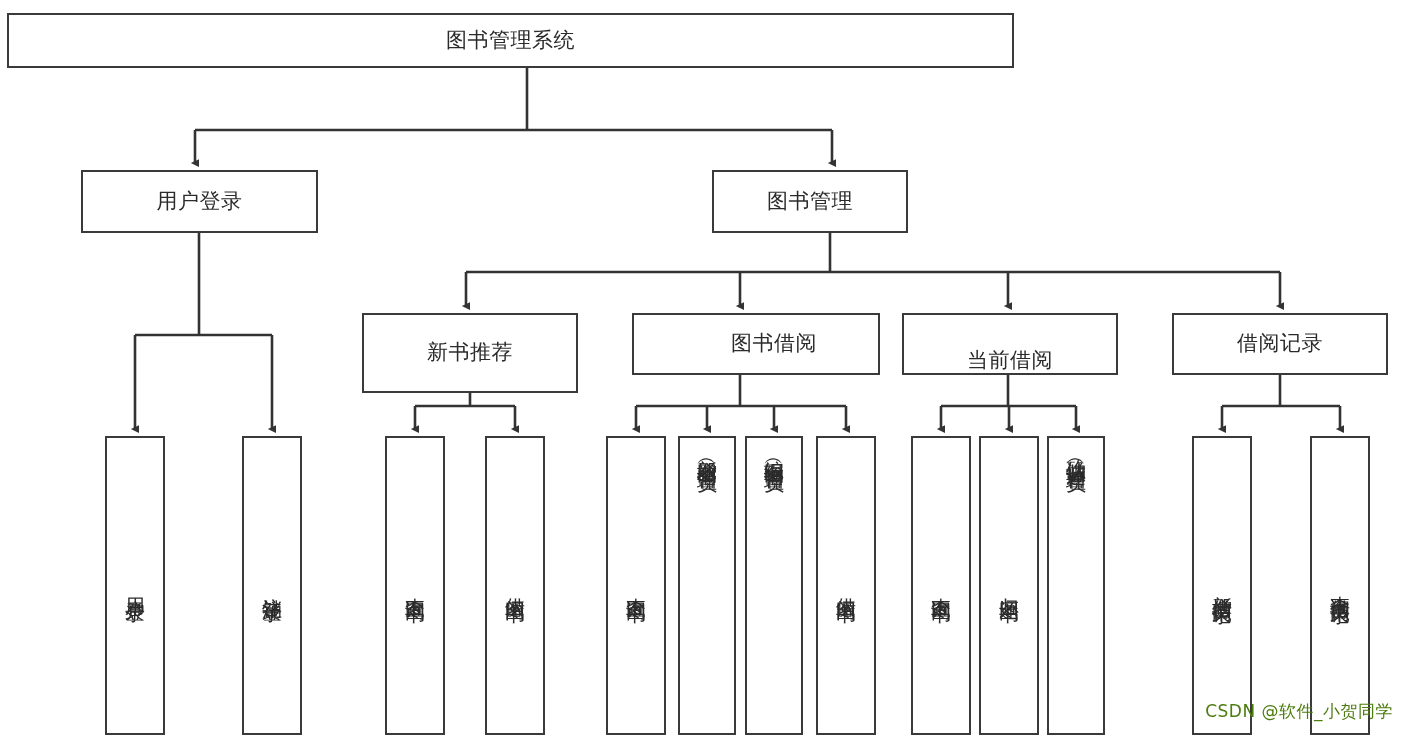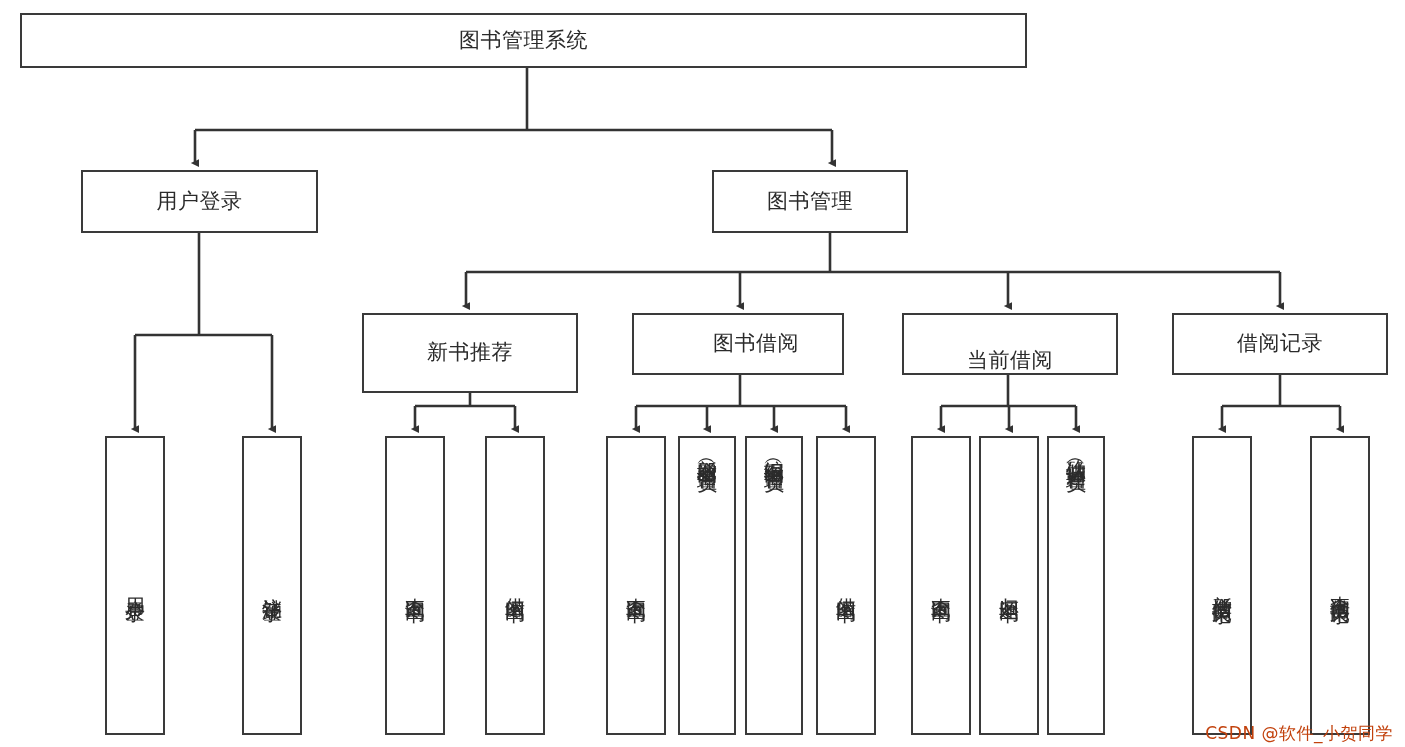--- a/index.html
+++ b/index.html
@@ -59,23 +59,23 @@
     justify-content: center;
     padding-top: 6px;
   }
   .leaf-box.center-leaf {
     align-items: center;
     padding-top: 0;
   }
   .watermark {
     position: absolute;
     right: 12px;
-    bottom: 2px;
+    bottom: 24px;
     font-size: 17px;
-    color: #c2410c;
+    color: #4d7c0f;
     white-space: nowrap;
     letter-spacing: 0.5px;
     pointer-events: none;
   }
 </style>
 </head>
 <body>
 
 <div id="diagram-root">
 
@@ -122,35 +122,35 @@
       <path d="M1009,406 L1009,429" marker-end="url(#arrowhead)"></path>
       <path d="M1076,406 L1076,429" marker-end="url(#arrowhead)"></path>
 
       <path d="M1280,375 L1280,406"></path>
       <path d="M1222,406 L1340,406"></path>
       <path d="M1222,406 L1222,429" marker-end="url(#arrowhead)"></path>
       <path d="M1340,406 L1340,429" marker-end="url(#arrowhead)"></path>
     </g>
   </svg>
 
-  <div class="node-box" style="left:20px; top:13px; width:1007px; height:55px;">
+  <div class="node-box" style="left:7px; top:13px; width:1007px; height:55px;">
     <span class="node-label-h">图书管理系统</span>
   </div>
 
   <div class="node-box" style="left:81px; top:170px; width:237px; height:63px;">
     <span class="node-label-h">用户登录</span>
   </div>
   <div class="node-box" style="left:712px; top:170px; width:196px; height:63px;">
     <span class="node-label-h">图书管理</span>
   </div>
 
   <div class="node-box" style="left:362px; top:313px; width:216px; height:80px;align-items:center;">
     <span class="node-label-h">新书推荐</span>
   </div>
-  <div class="node-box" style="left:632px; top:313px; width:212px; height:62px;padding-left:36px;">
+  <div class="node-box" style="left:632px; top:313px; width:248px; height:62px;padding-left:36px;">
     <span class="node-label-h">图书借阅</span>
   </div>
   <div class="node-box" style="left:902px; top:313px; width:216px; height:62px;align-items:flex-end;">
     <span class="node-label-h">当前借阅</span>
   </div>
   <div class="node-box" style="left:1172px; top:313px; width:216px; height:62px;">
     <span class="node-label-h">借阅记录</span>
   </div>
 
   <div class="node-box leaf-box center-leaf" style="left:105px; top:436px; width:60px; height:299px;">

